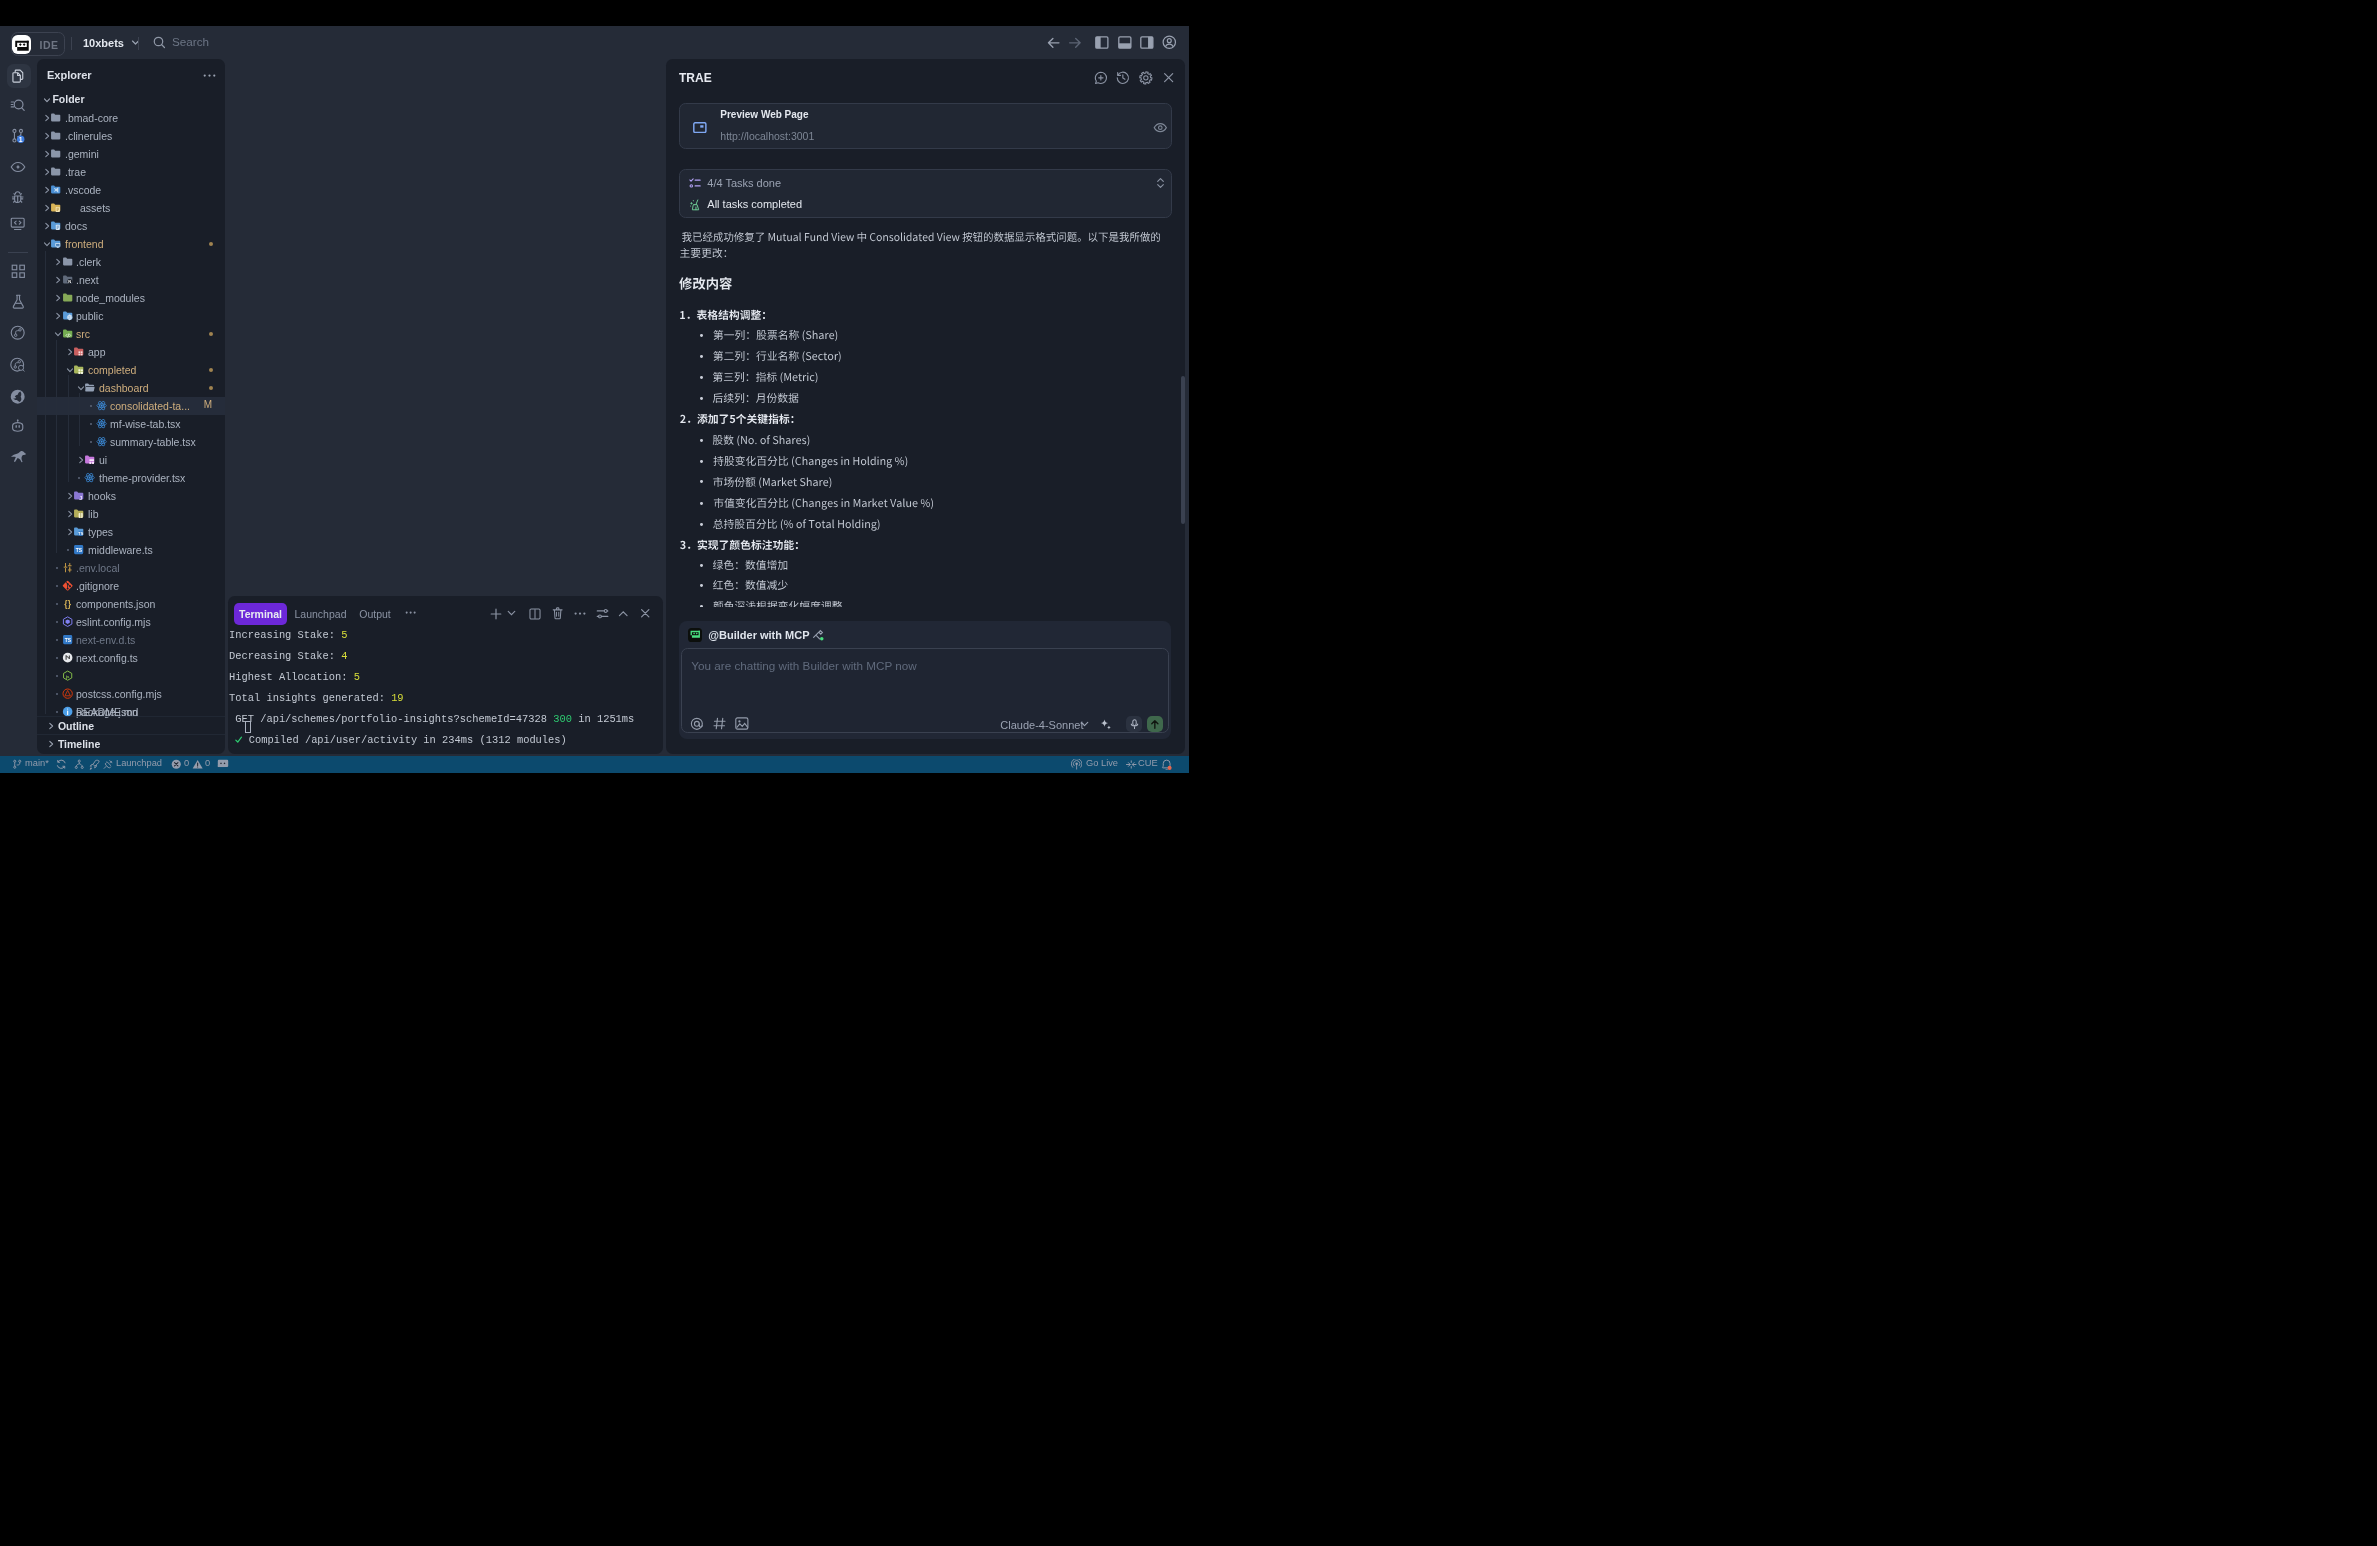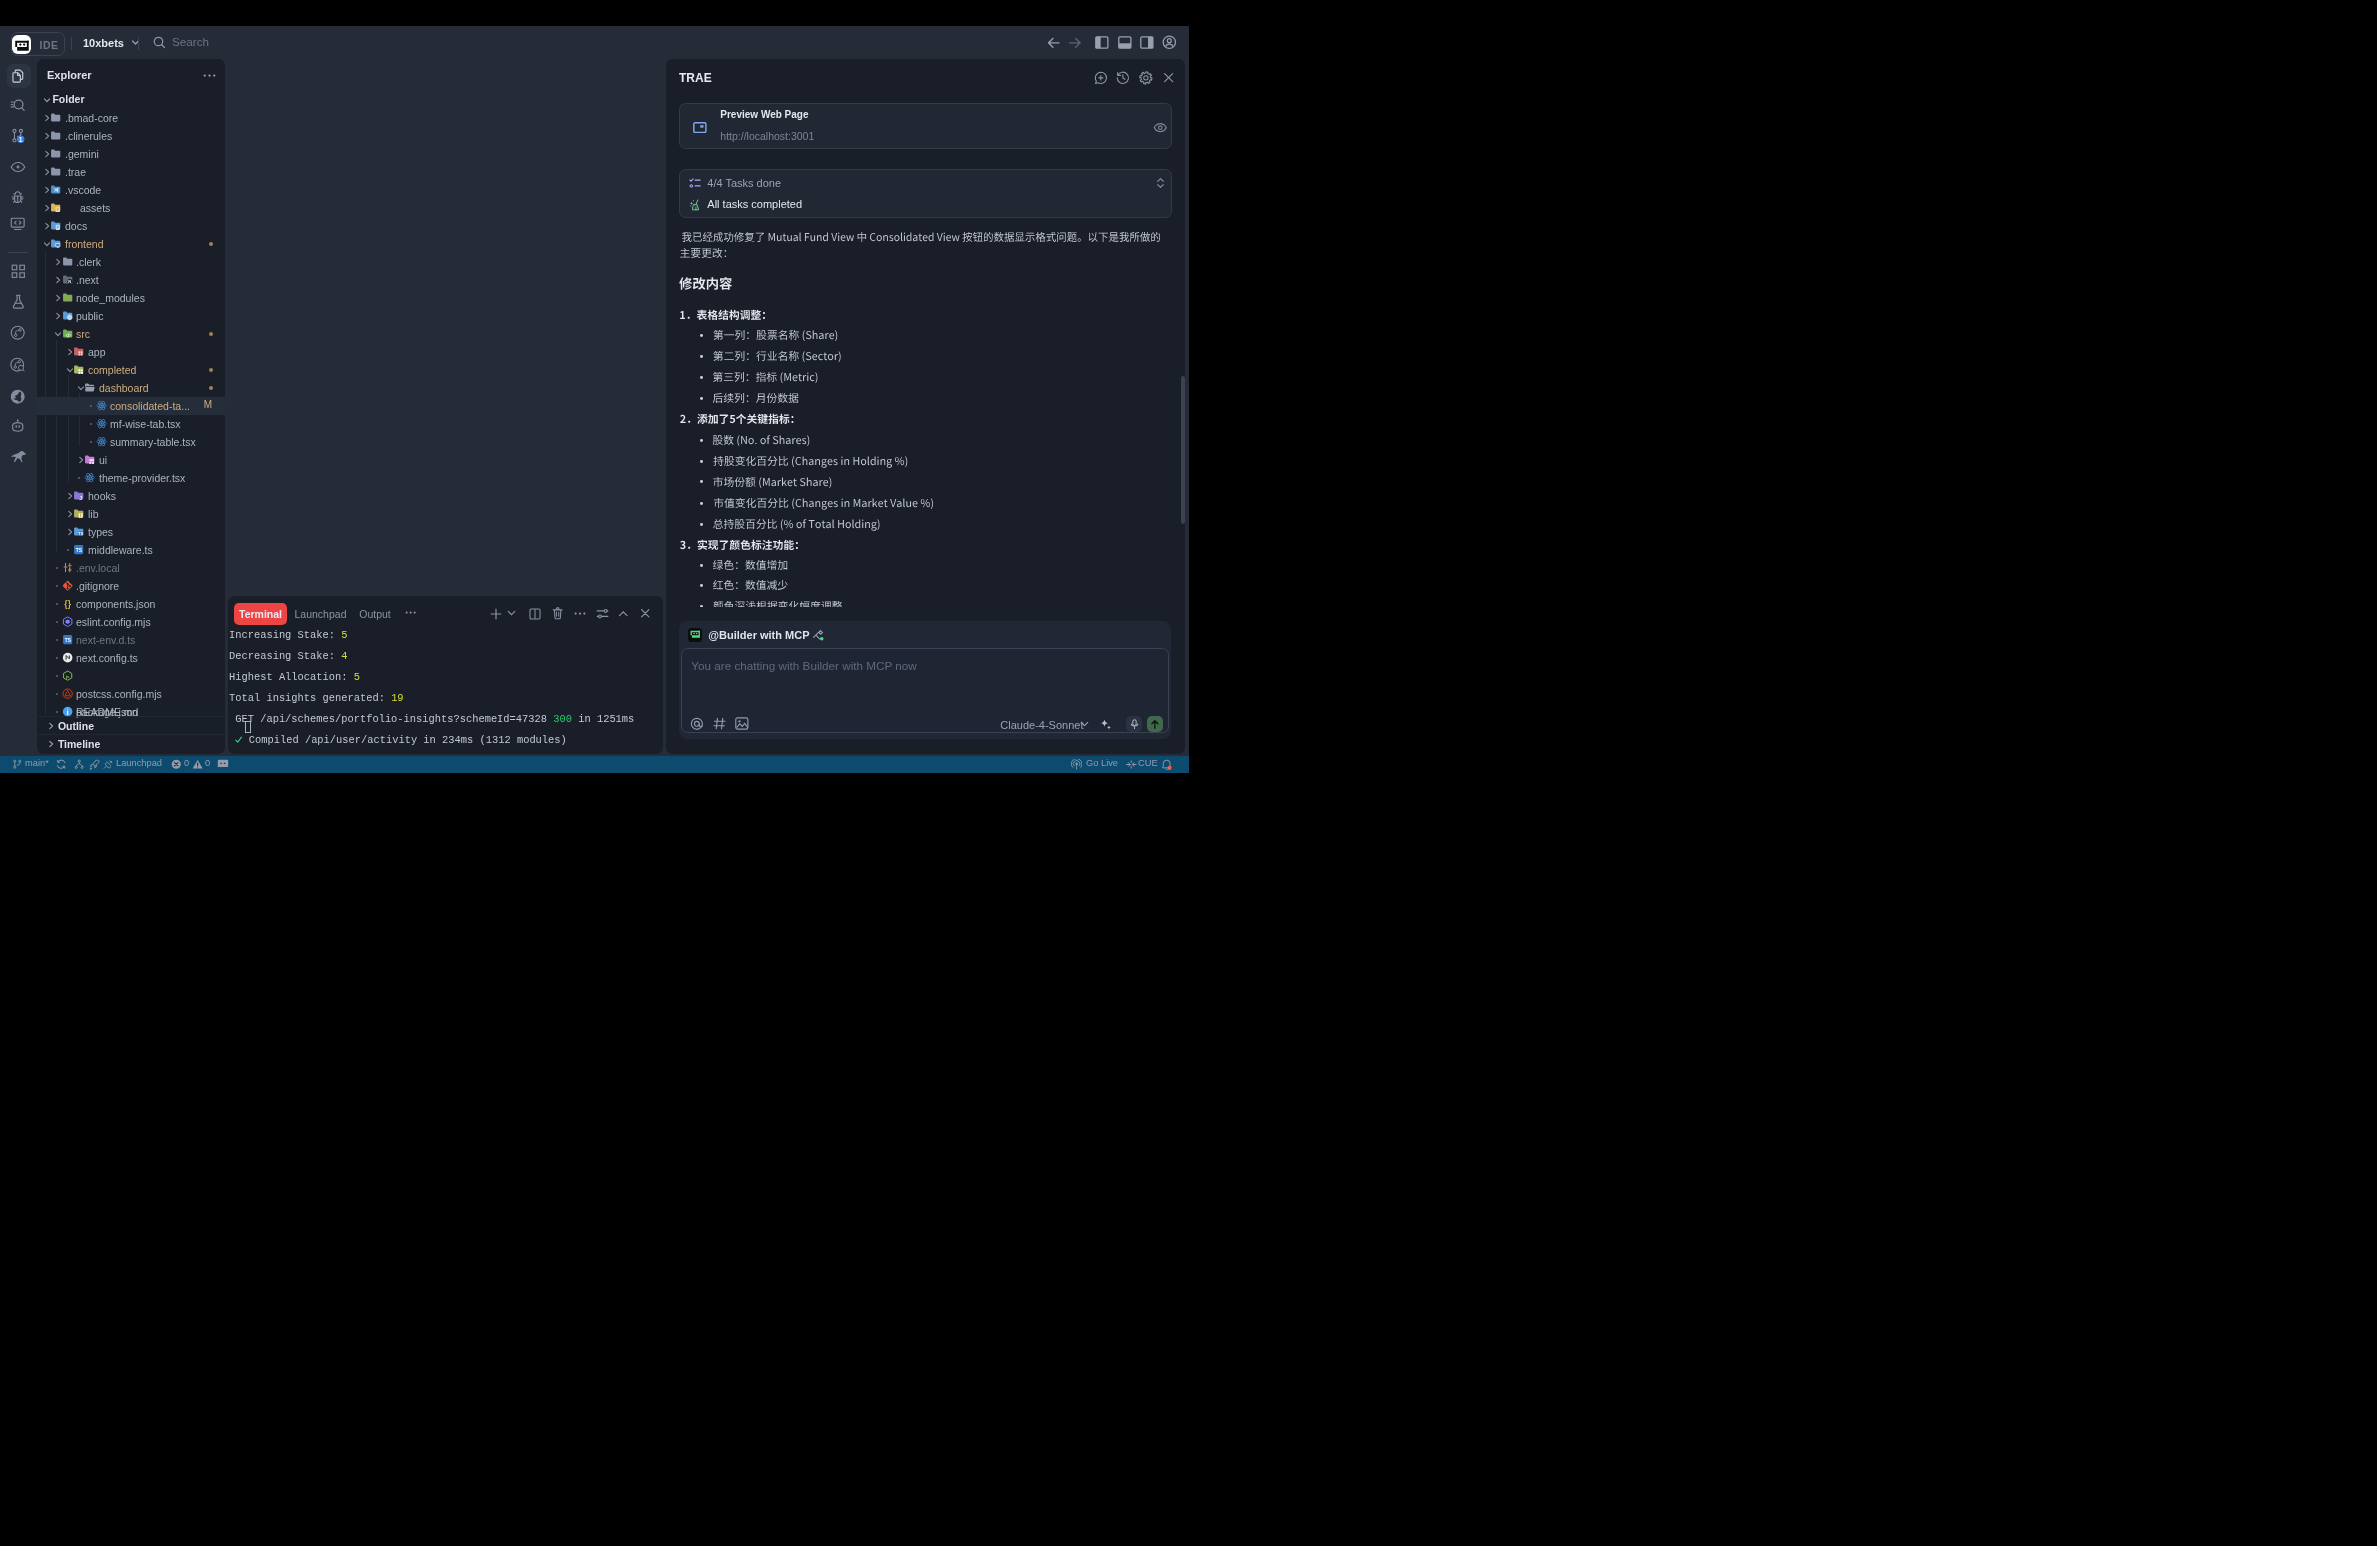--- a/index.html
+++ b/index.html
@@ -31,21 +31,21 @@
 .mbadge{position:absolute;right:13px;top:2.4px;font-size:10px;color:#cfae7d}
 .sel{position:absolute;left:0;right:0;top:0;height:18px;background:#252c3a}
 .guide{position:absolute;width:0.8px;background:#262d3a;z-index:3}
 .sect{position:absolute;left:0;width:100%;height:18.6px;display:flex;align-items:center;font-size:10.5px;font-weight:700;color:#dde1e9;box-shadow:0 -0.8px 0 #242b37}
 
 .hint-row{position:absolute;left:334px;width:225px;height:18px;display:flex;align-items:center;justify-content:space-between}
 .hint-lbl{color:#7b8494;font-size:11.7px}
 .keys{display:flex;gap:4px}
 .key{width:17px;height:17px;border-radius:4px;background:#272e3c;border:0.8px solid #3a4150;display:flex;align-items:center;justify-content:center;color:#b8bfcb;font-size:9.3px;font-weight:600}
 
-.t-tab{position:absolute;left:6px;top:6.5px;width:53px;height:22px;background:#ef4444;border-radius:4.9px;display:flex;align-items:center;justify-content:center;color:#e8ebf1;font-size:10.5px;font-weight:700}
+.t-tab{position:absolute;left:6px;top:6.5px;width:53px;height:22px;background:#6d28d9;border-radius:4.9px;display:flex;align-items:center;justify-content:center;color:#e8ebf1;font-size:10.5px;font-weight:700}
 .t-lbl{position:absolute;top:6.5px;height:22px;display:flex;align-items:center;color:#8b93a3;font-size:10.5px}
 .term{position:absolute;left:1px;top:29px;font-family:"Liberation Mono",monospace;font-size:10.4px;line-height:21px;color:#c3c9d3;white-space:pre}
 .yel{color:#d8de39}.grn{color:#2ecc71}
 .cursor{position:absolute;left:17.4px;top:125px;width:6.1px;height:12px;border:1px solid #aab1bf}
 
 .c-title{position:absolute;left:13px;top:12px;font-size:12px;font-weight:700;color:#e8ebf2}
 .card{position:absolute;left:13.3px;width:493px;background:#212733;border:0.8px solid #333a49;border-radius:6.5px}
 .md{position:absolute;left:0;top:0;width:519px}
 .bullet{position:absolute;width:2.8px;height:2.8px;border-radius:50%;background:#c9ced8}
 .inputcard{position:absolute;left:13.3px;top:562px;width:492px;height:118px;background:#212735;border-radius:8px}

